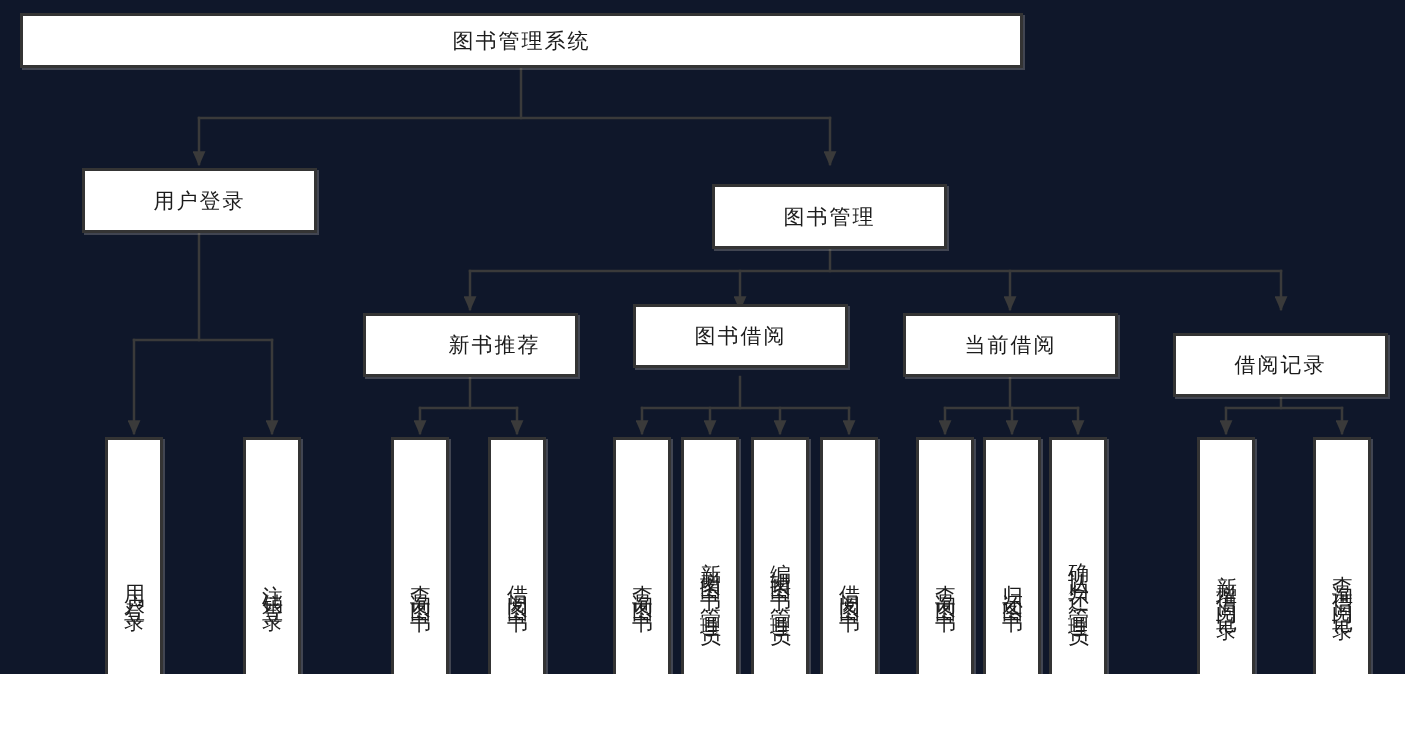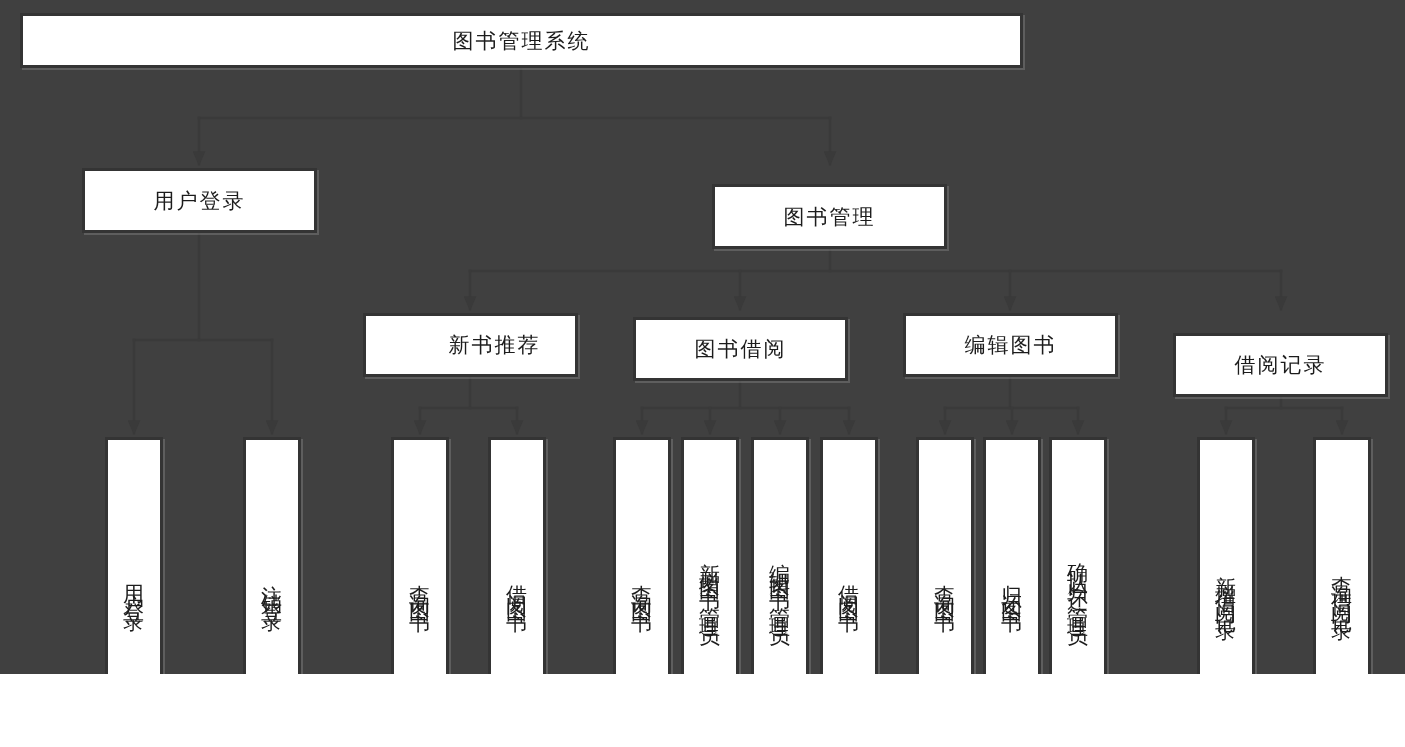--- a/index.html
+++ b/index.html
@@ -1,18 +1,18 @@
 <!DOCTYPE html>
 <html><head>
 <meta charset="utf-8">
 <style>
   html,body{margin:0;padding:0;background:#fff;}
   .stage{
-    position:relative;width:1405px;height:674px;background:#404040;overflow:hidden;
-    font-family:Liberation Sans, sans-serif;color:#1a1a1a;
+    position:relative;width:1405px;height:674px;background:#0f172a;overflow:hidden;
+    font-family:Liberation Serif, serif;color:#1a1a1a;
   }
   svg.wires{position:absolute;left:0;top:0;z-index:0;}
   .node{
     position:absolute;background:#fff;border:3px solid #343434;box-sizing:border-box;
     display:flex;align-items:center;justify-content:center;z-index:1;
     box-shadow:2px 2px 0 rgba(140,140,140,.40);
   }
   .hlabel{font-size:21px;letter-spacing:2px;white-space:nowrap;color:#1c1c1c;}
   .vnode span{
     writing-mode:vertical-rl;text-orientation:mixed;letter-spacing:9px;
@@ -85,25 +85,25 @@
   <div class="node" style="left:82px;top:168px;width:235px;height:65px;">
     <span class="hlabel">用户登录</span>
   </div>
   <div class="node" style="left:712px;top:184px;width:235px;height:65px;">
     <span class="hlabel">图书管理</span>
   </div>
 
   <div class="node" style="left:363px;top:313px;width:215px;height:64px;padding-left:48px;">
     <span class="hlabel">新书推荐</span>
   </div>
-  <div class="node" style="left:633px;top:317px;width:215px;height:64px;">
+  <div class="node" style="left:633px;top:304px;width:215px;height:64px;">
     <span class="hlabel">图书借阅</span>
   </div>
   <div class="node" style="left:903px;top:313px;width:215px;height:64px;">
-    <span class="hlabel">编辑图书</span>
+    <span class="hlabel">当前借阅</span>
   </div>
   <div class="node" style="left:1173px;top:313px;width:215px;height:64px;margin-top:20px;">
     <span class="hlabel">借阅记录</span>
   </div>
 
   <div class="node vnode" style="left:105px;top:437px;width:58px;height:298px;">
     <span>用户登录</span>
   </div>
   <div class="node vnode" style="left:243px;top:437px;width:58px;height:298px;">
     <span>注销登录</span>

